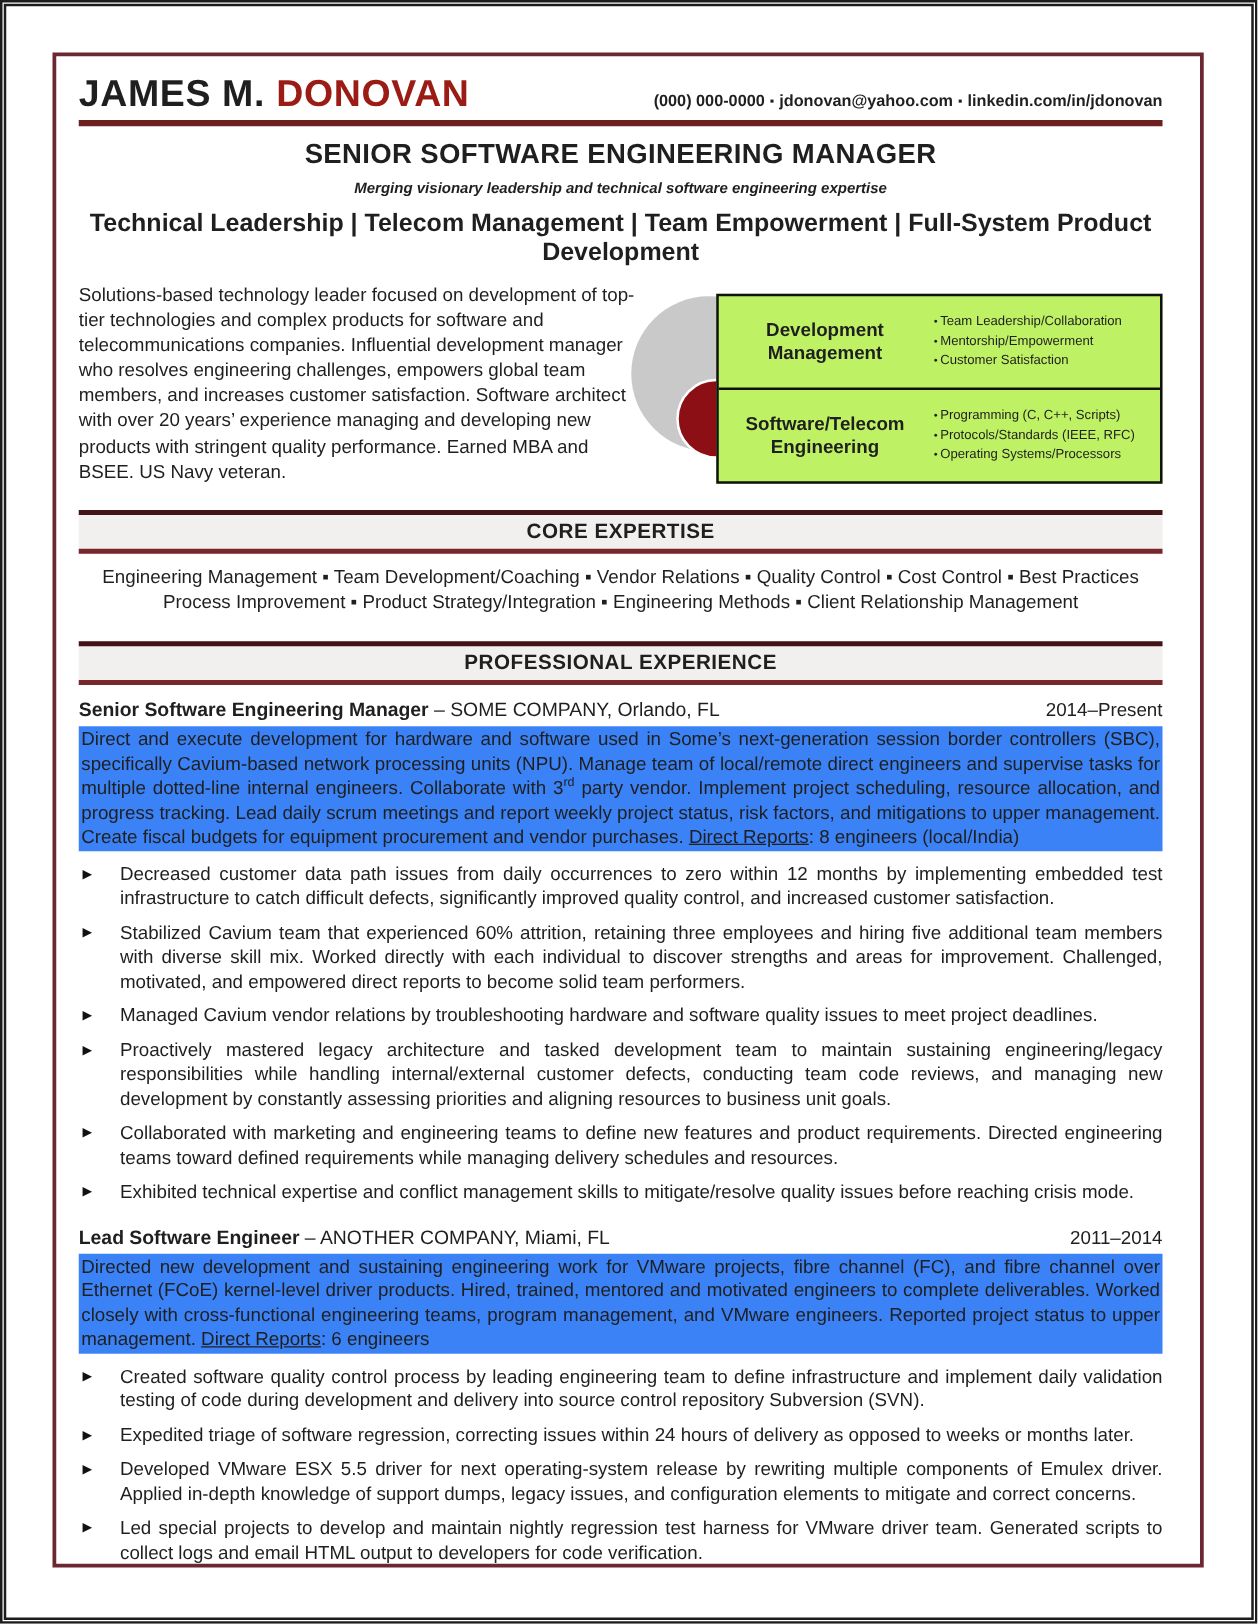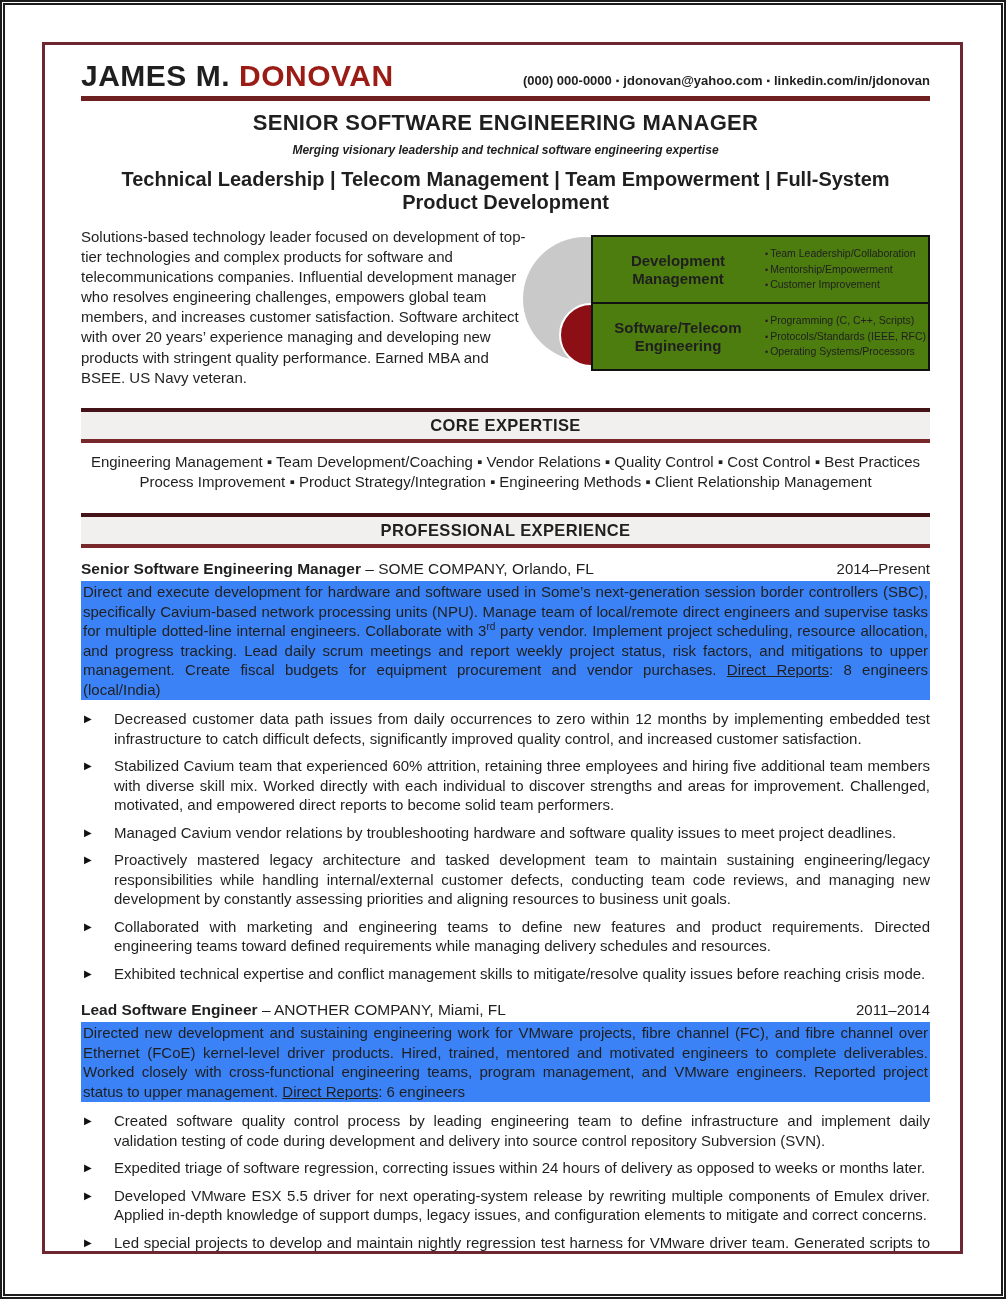--- a/index.html
+++ b/index.html
@@ -1,38 +1,38 @@
 <!DOCTYPE html>
 <html><head>
 <meta charset="utf-8">
 <style>
   html,body{margin:0;padding:0;width:1006px;height:1299px;background:#fff;overflow:hidden;}
   body{font-family:"Liberation Sans","DejaVu Sans",sans-serif;color:#1f1f1f;position:relative;}
   .outer-frame{position:absolute;inset:0;border:5px double #1c1c1c;box-sizing:border-box;}
   .maroon-frame{position:absolute;left:42px;top:42px;width:921px;height:1212px;border:3px solid #6d2731;box-sizing:border-box;overflow:hidden;}
-  .content{padding:16px 30px 0 36px;}
+  .content{padding:16px 30px 0 18px;}
 
   
   .header-row{display:flex;justify-content:space-between;align-items:flex-end;}
   .name{font-size:30px;font-weight:800;letter-spacing:.5px;line-height:1;white-space:nowrap;}
   .name .last{color:#9b1b15;margin-left:9px;}
   .contact{font-size:13px;font-weight:bold;padding-bottom:3px;white-space:nowrap;}
   .contact .sep{font-size:10px;padding:0 4px;position:relative;top:-1px;}
   .rule{height:5px;background:#6e1f1f;margin-top:5px;}
   .doc-title{text-align:center;font-size:22px;font-weight:800;letter-spacing:.3px;margin-top:9px;}
   .tagline{text-align:center;font-size:12px;font-weight:bold;font-style:italic;margin-top:7px;}
   .skills-line{text-align:center;font-size:20px;font-weight:bold;margin-top:11px;}
 
   
   .summary-row{display:flex;margin-top:13px;}
   .summary-text{width:446px;flex:none;font-size:15px;line-height:1.34;}
   .graphic{position:relative;flex:1;height:150px;margin-left:2px;}
   .circle-gray{position:absolute;left:-6px;top:10px;width:124px;height:124px;border-radius:50%;background:#c9c9c9;}
   .circle-red{position:absolute;left:30px;top:76px;width:60px;height:60px;border-radius:50%;background:#8b0f14;border:2px solid #fff;}
-  .matrix-box{position:absolute;left:62px;top:8px;right:0;height:136px;background:#4d7c0f;border:2px solid #111;box-sizing:border-box;display:flex;flex-direction:column;}
+  .matrix-box{position:absolute;left:62px;top:8px;right:0;height:152px;background:#bef264;border:2px solid #111;box-sizing:border-box;display:flex;flex-direction:column;}
   .matrix-row{flex:1;display:flex;align-items:center;}
   .matrix-row.first{border-bottom:2px solid #111;}
   .matrix-label{width:170px;flex:none;text-align:center;font-weight:800;font-size:15px;line-height:1.15;}
   .matrix-items{flex:1;font-size:10.5px;line-height:1.5;padding-left:2px;}
   .matrix-item{white-space:nowrap;}
   .matrix-item .m{font-size:9px;margin-right:2px;}
 
   
   .band{margin-top:20px;background:#f2f0ee;border-top:4px solid #441317;border-bottom:4px solid #78272a;text-align:center;font-size:16.5px;font-weight:800;letter-spacing:.4px;padding:4px 0;}
   .expertise{margin-top:9px;text-align:center;font-size:15px;line-height:1.38;}
@@ -77,21 +77,21 @@
       <div class="summary-text">Solutions-based technology leader focused on development of top-tier technologies and complex products for software and telecommunications companies. Influential development manager who resolves engineering challenges, empowers global team members, and increases customer satisfaction. Software architect with over 20 years’ experience managing and developing new products with stringent quality performance. Earned MBA and BSEE. US Navy veteran.</div>
       <div class="graphic">
         <div class="circle-gray"></div>
         <div class="circle-red"></div>
         <div class="matrix-box">
           <div class="matrix-row first">
             <div class="matrix-label">Development Management</div>
             <div class="matrix-items">
               <div class="matrix-item"><span class="m">•</span><span>Team Leadership/Collaboration</span></div>
               <div class="matrix-item"><span class="m">•</span><span>Mentorship/Empowerment</span></div>
-              <div class="matrix-item"><span class="m">•</span><span>Customer Improvement</span></div>
+              <div class="matrix-item"><span class="m">•</span><span>Customer Satisfaction</span></div>
             </div>
           </div>
           <div class="matrix-row">
             <div class="matrix-label">Software/Telecom Engineering</div>
             <div class="matrix-items">
               <div class="matrix-item"><span class="m">•</span><span>Programming (C, C++, Scripts)</span></div>
               <div class="matrix-item"><span class="m">•</span><span>Protocols/Standards (IEEE, RFC)</span></div>
               <div class="matrix-item"><span class="m">•</span><span>Operating Systems/Processors</span></div>
             </div>
           </div>

